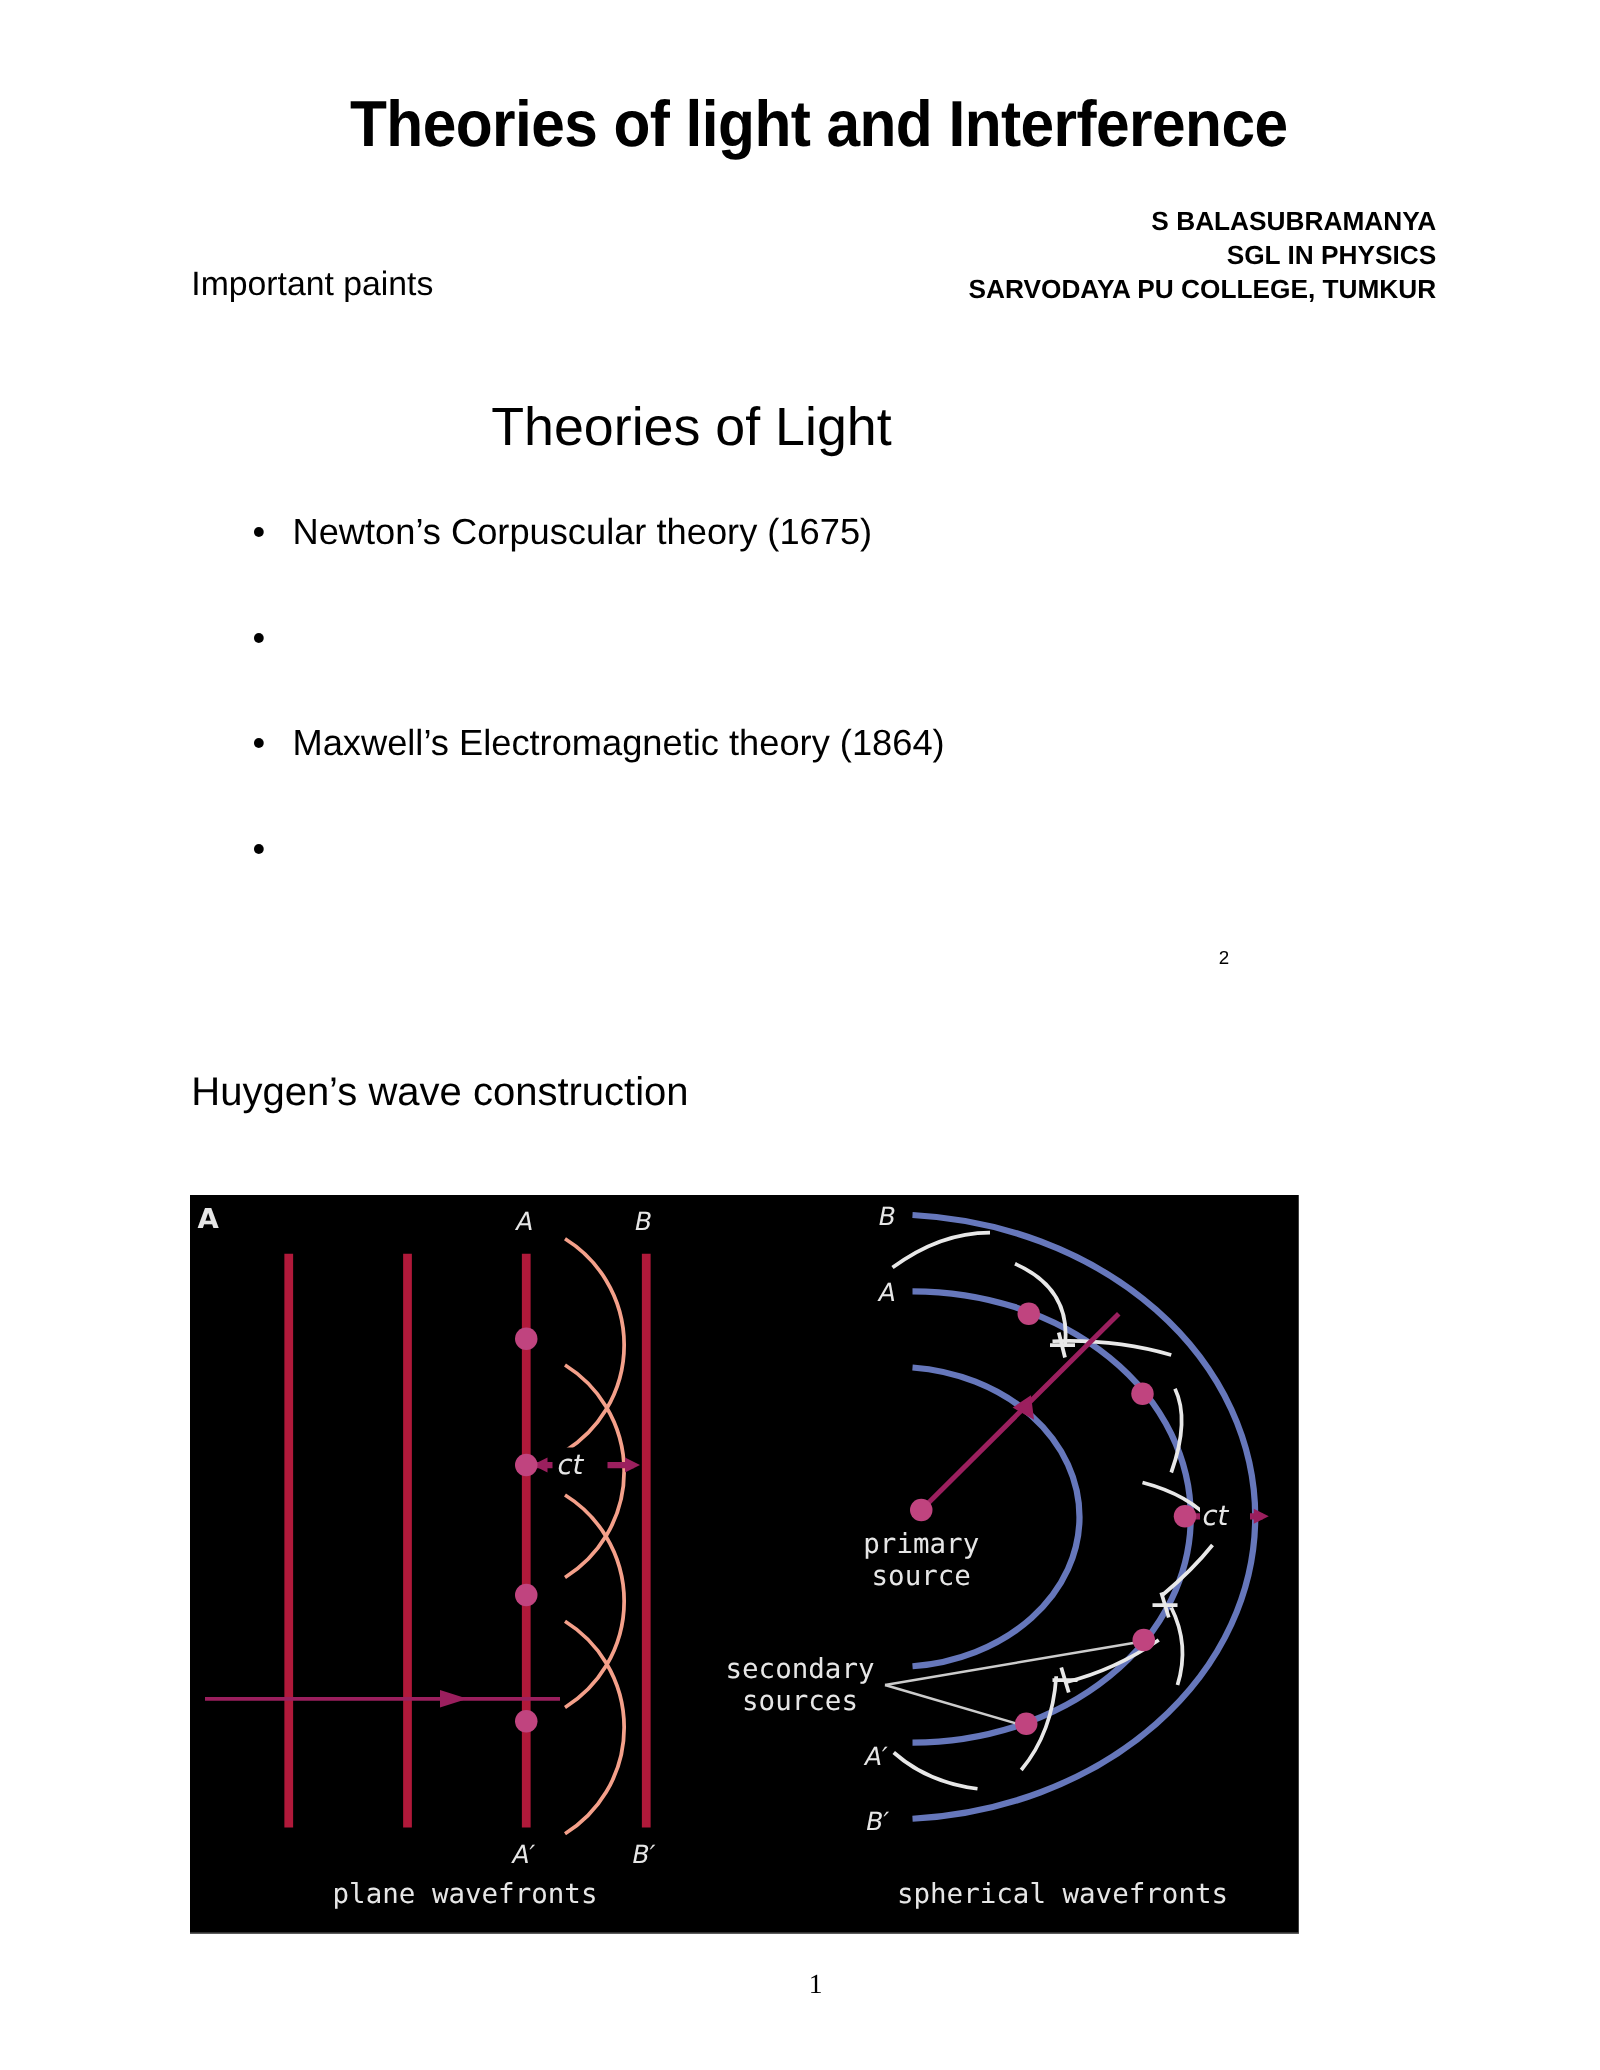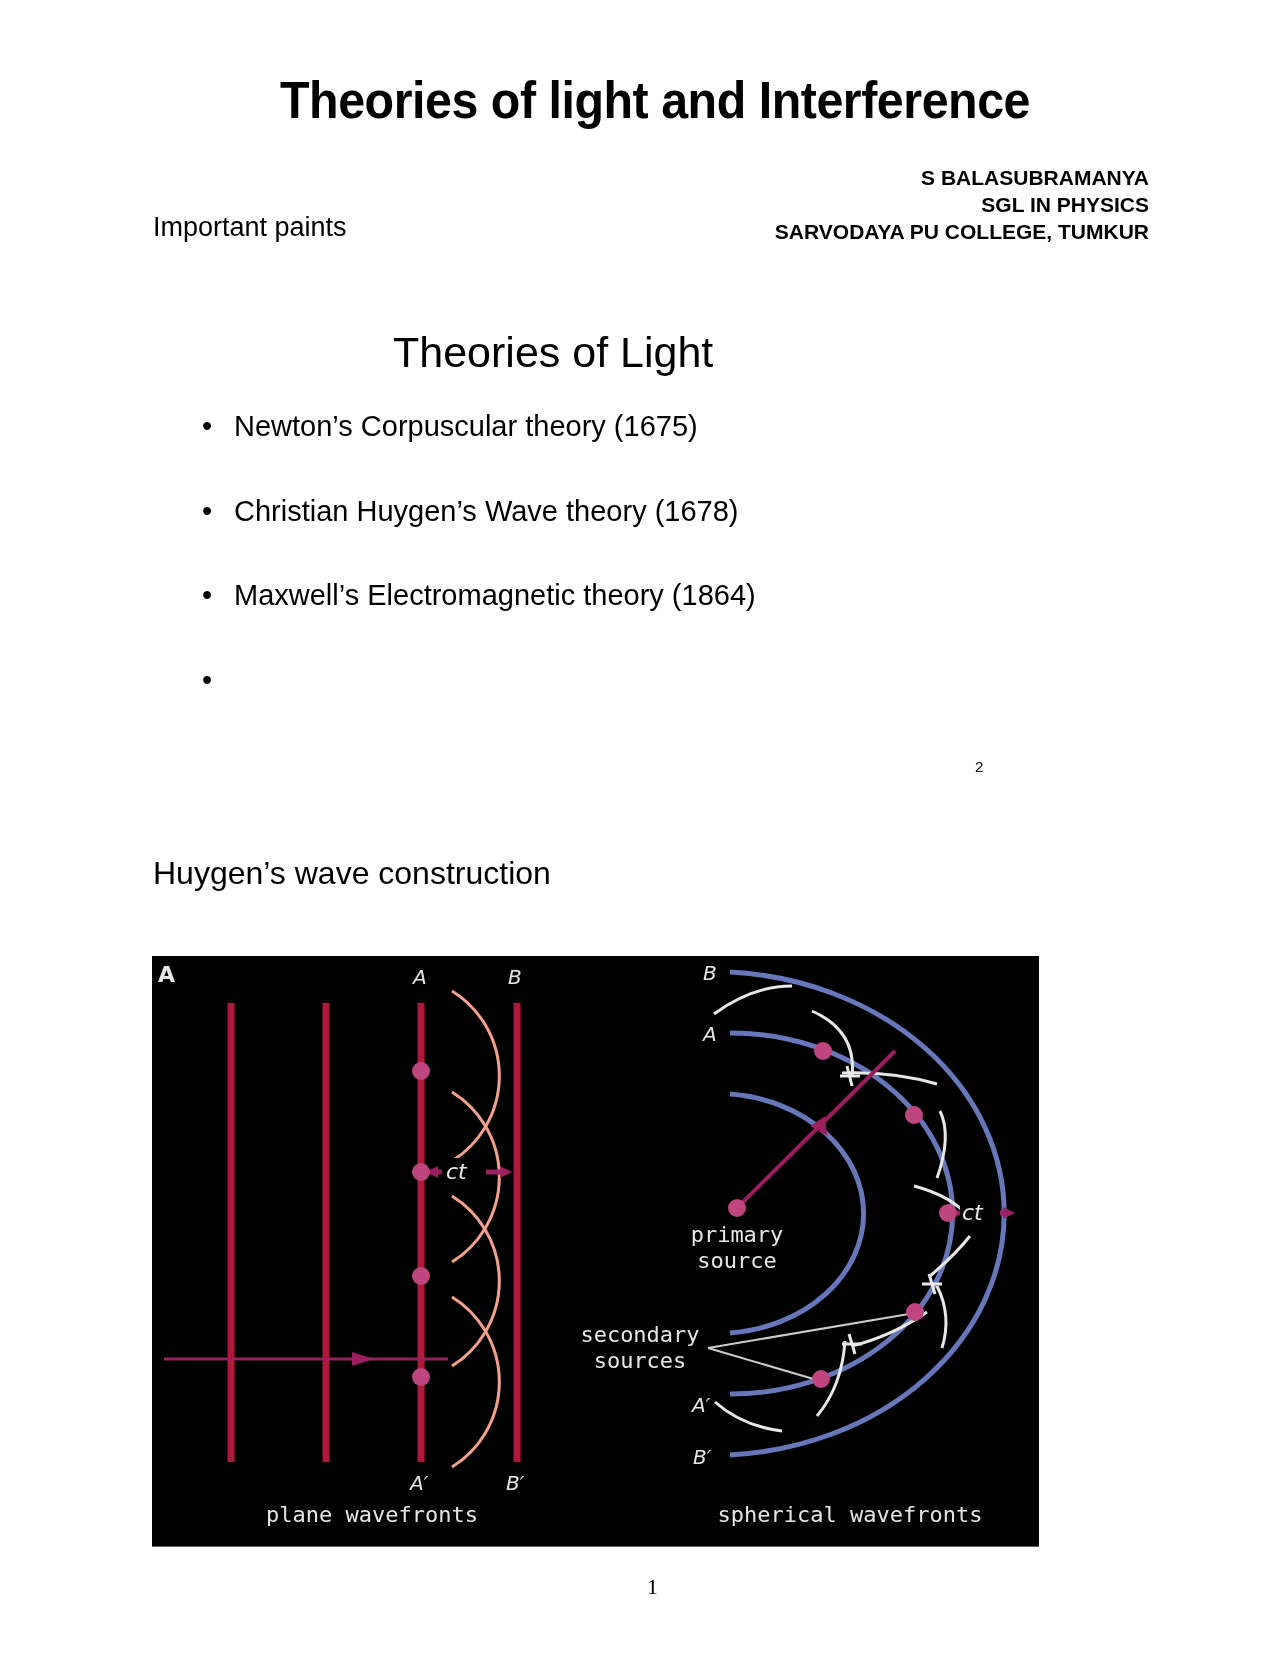--- a/index.html
+++ b/index.html
@@ -1,21 +1,21 @@
 <!DOCTYPE html>
 <html><head>
 <meta charset="utf-8">
 <style>
   html, body { margin: 0; padding: 0; background: #ffffff; }
   body { width: 1280px; height: 1656px; position: relative; overflow: hidden; color: #000; }
   .abs { position: absolute; white-space: nowrap; }
   .title { left: 0; width: 1310px; top: 70px; text-align: center; font-family: "Liberation Sans", sans-serif; font-weight: bold; font-size: 52px; letter-spacing: -0.5px; transform: scaleX(0.93); transform-origin: 655px 0; }
   .author { right: 131px; text-align: right; font-family: "Liberation Sans", sans-serif; font-weight: bold; font-size: 21px; line-height: 27px; top: 131px; margin-top: 33px; }
   .section { font-family: "Liberation Sans", sans-serif; font-weight: normal; font-size: 27px; left: 153px; top: 212px; }
-  .slide-title { font-family: "Liberation Sans", sans-serif; font-size: 43px; left: 393px; top: 318px; margin-top: 10px; }
+  .slide-title { font-family: "Liberation Sans", sans-serif; font-size: 43px; left: 393px; top: 318px; }
   .bullets { left: 200px; top: 410px; margin: 0; padding: 0; list-style: none; font-family: "Liberation Sans", sans-serif; font-size: 29px; }
   .bullets li { height: 84.5px; display: flex; align-items: flex-start; }
   .bullets .dot { width: 32px; display: inline-block; text-align: left; padding-left: 2px; }
   .slide-num { left: 975px; top: 758px; font-family: "Liberation Sans", sans-serif; font-size: 15px; }
   .subhead { left: 153px; top: 855px; font-family: "Liberation Sans", sans-serif; font-size: 32px; }
   .figure { left: 152px; top: 956px; width: 887px; height: 590px; background: #000; border-bottom: 1px solid #666; }
   .figure svg { display: block; }
   .page-num { left: 647px; top: 1574px; font-family: "Liberation Serif", serif; font-size: 22px; }
 </style>
 </head>
@@ -33,21 +33,20 @@
 
 <div class="abs slide-title">Theories of Light</div>
 
 <ul class="abs bullets">
   <li>
       <span class="dot">•</span>
       <span>Newton’s Corpuscular theory (1675)</span>
     </li>
   <li>
       <span class="dot">•</span>
-      <span>Christian Huygen’s Wave theory (1678)</span>
     </li>
   <li>
       <span class="dot">•</span>
       <span>Maxwell’s Electromagnetic theory (1864)</span>
     </li>
   <li>
       <span class="dot">•</span>
     </li>
 </ul>
 

